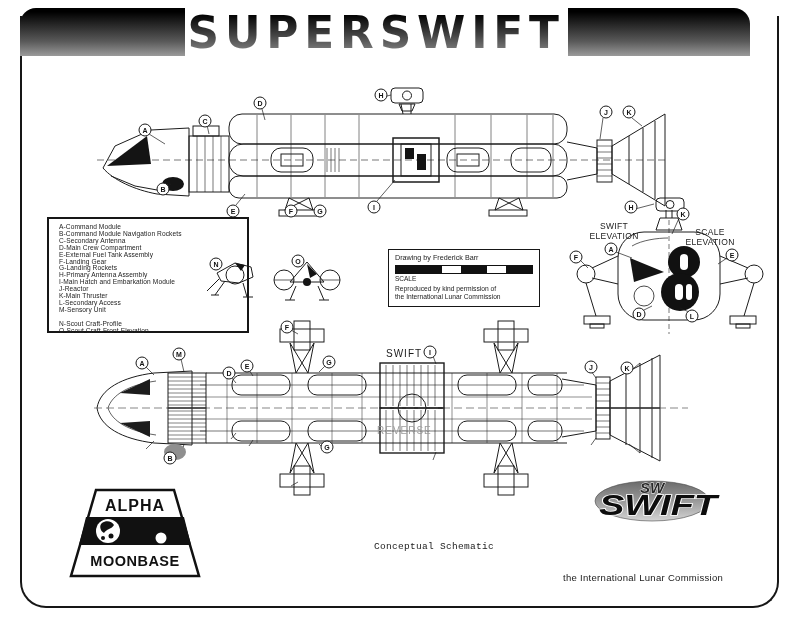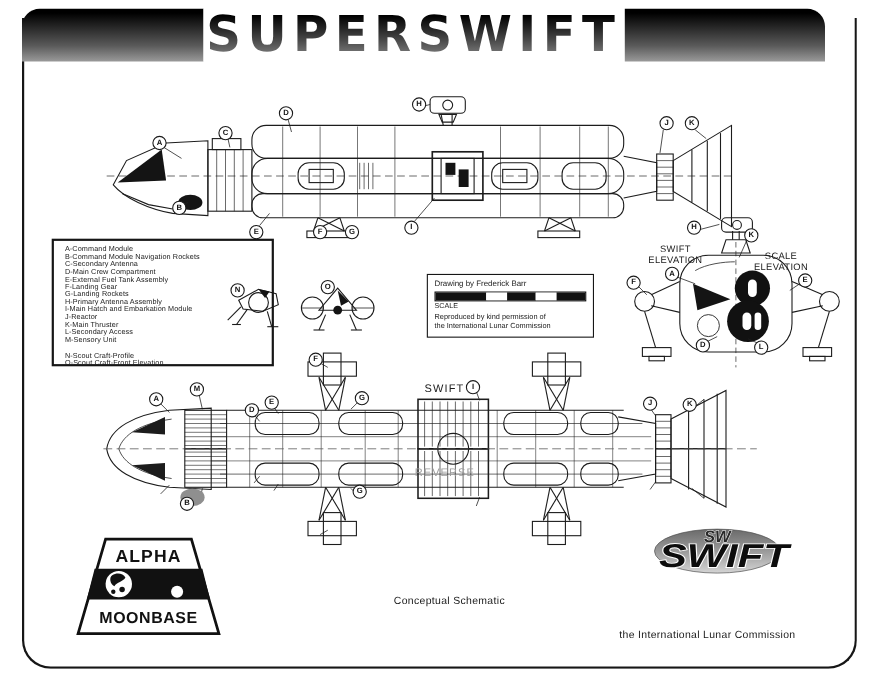--- a/index.html
+++ b/index.html
@@ -377,21 +377,21 @@
         <stop offset="0" stop-color="#6a6a6a"></stop>
           <stop offset="0.5" stop-color="#9a9a9a"></stop>
         <stop offset="1" stop-color="#d4d4d4"></stop>
       </linearGradient>
     </defs>
     <ellipse cx="60" cy="27" rx="57" ry="20" fill="url(#gswift)" stroke="#4a4a4a" stroke-width="0.6"></ellipse>
     <text x="48" y="19" font-family="Liberation Sans, sans-serif" font-style="italic" font-weight="bold" font-size="15" fill="#2a2a2a" stroke="#fff" stroke-width="0.8" paint-order="stroke">SW</text>
     <text x="7" y="41" font-family="Liberation Sans, sans-serif" font-style="italic" font-weight="bold" font-size="30" fill="#0d0d0d" stroke="#fff" stroke-width="1.6" paint-order="stroke" textLength="118" lengthAdjust="spacingAndGlyphs">SWIFT</text>
   </svg>
 
-  <div class="lbl caption" style="left:358px;top:541px;">Conceptual Schematic</div>
+  <div class="lbl caption" style="left:374px;top:541px;font-family:Liberation Mono, monospace;">Conceptual Schematic</div>
   <div class="lbl commission" style="left:563px;top:572px;">the International Lunar Commission</div>
 
   <div id="callouts-layer">
       <div class="callout" style="left: 145px; top: 130px;">A</div>
       <div class="callout" style="left: 163px; top: 189px;">B</div>
       <div class="callout" style="left: 205px; top: 121px;">C</div>
       <div class="callout" style="left: 260px; top: 103px;">D</div>
       <div class="callout" style="left: 233px; top: 211px;">E</div>
       <div class="callout" style="left: 291px; top: 211px;">F</div>
       <div class="callout" style="left: 320px; top: 211px;">G</div>

